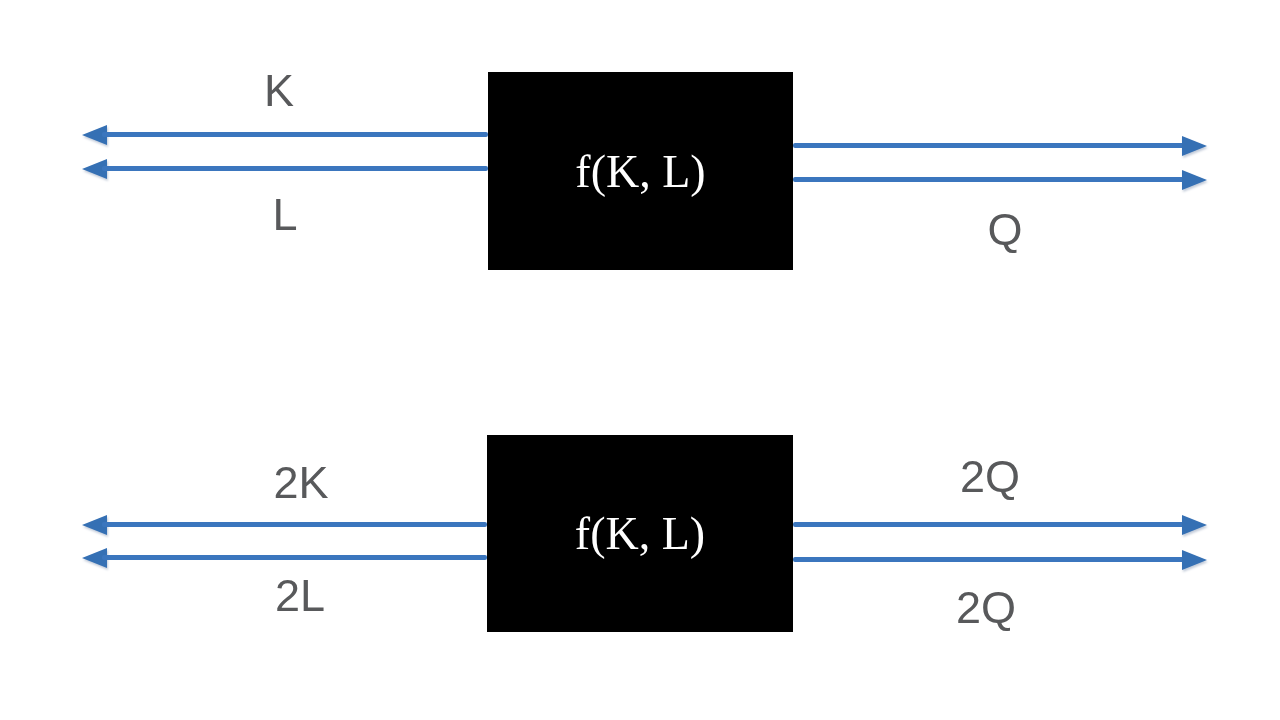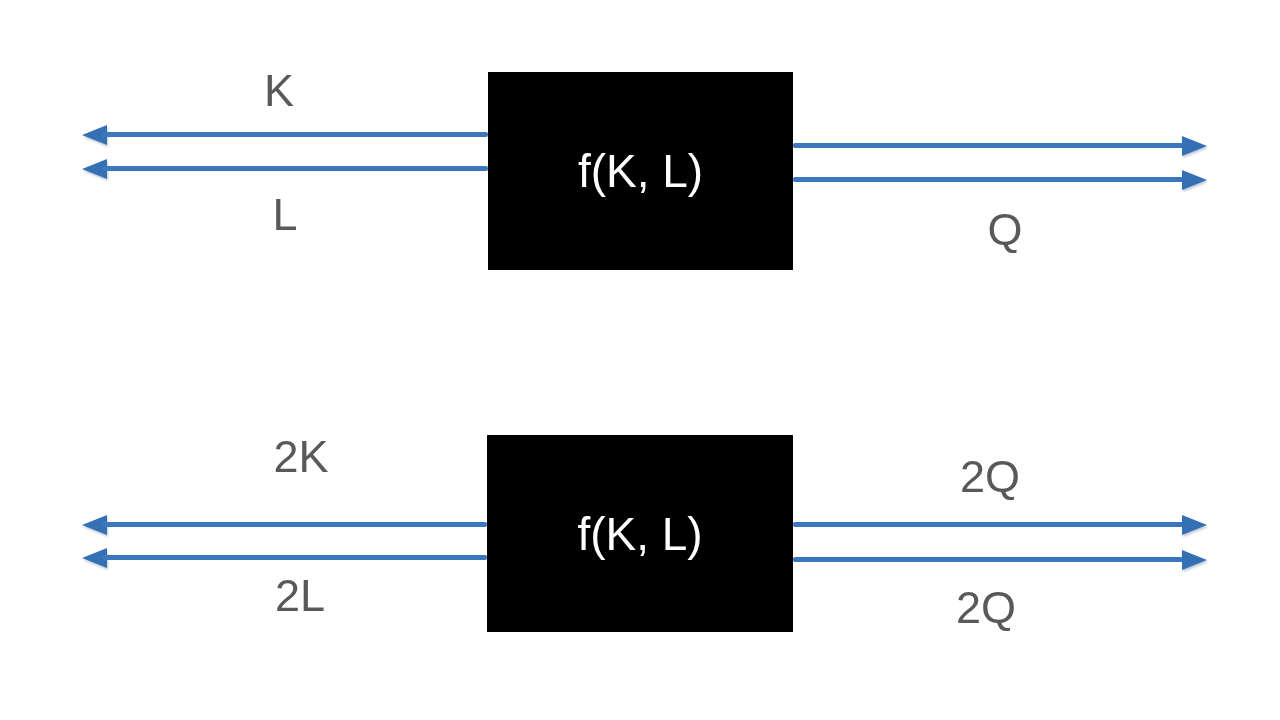--- a/index.html
+++ b/index.html
@@ -24,21 +24,21 @@
     background: var(--background);
   }
   .fbox {
     position: absolute;
     background: var(--box_bg);
     color: var(--box_text);
     display: flex;
     align-items: center;
     justify-content: center;
     font-size: 46px;
-    font-family: Liberation Sans, sans-serif;
+    font-family: Liberation Serif, serif;
     z-index: 3;
   }
   .fbox-top    { left: 488px; top: 72px;  width: 305px; height: 198px; }
   .fbox-bottom { left: 487px; top: 435px; width: 306px; height: 197px; }
 
   .arrow {
     position: absolute;
     height: 20px;
     z-index: 2;
   }
@@ -80,21 +80,21 @@
   .a-t-out2 { left: 793px; top: 170px; width: 414px; }
   .l-t-k { left: 219px; top: 68px;  }
   .l-t-l { left: 225px; top: 192px; }
   .l-t-q { left: 945px; top: 207px; }
 
   
   .a-b-in1  { left: 82px;  top: 515px; width: 405px; }
   .a-b-in2  { left: 82px;  top: 548px; width: 405px; }
   .a-b-out1 { left: 793px; top: 515px; width: 414px; }
   .a-b-out2 { left: 793px; top: 550px; width: 414px; }
-  .l-b-2k { left: 241px; top: 434px; }
+  .l-b-2k { left: 241px; top: 460px; }
   .l-b-2l { left: 240px; top: 573px; }
   .l-b-2q-top    { left: 930px; top: 454px; }
   .l-b-2q-bottom { left: 926px; top: 585px; }
 </style>
 </head>
 <body>
 
 <div class="canvas">
 
   <div>

